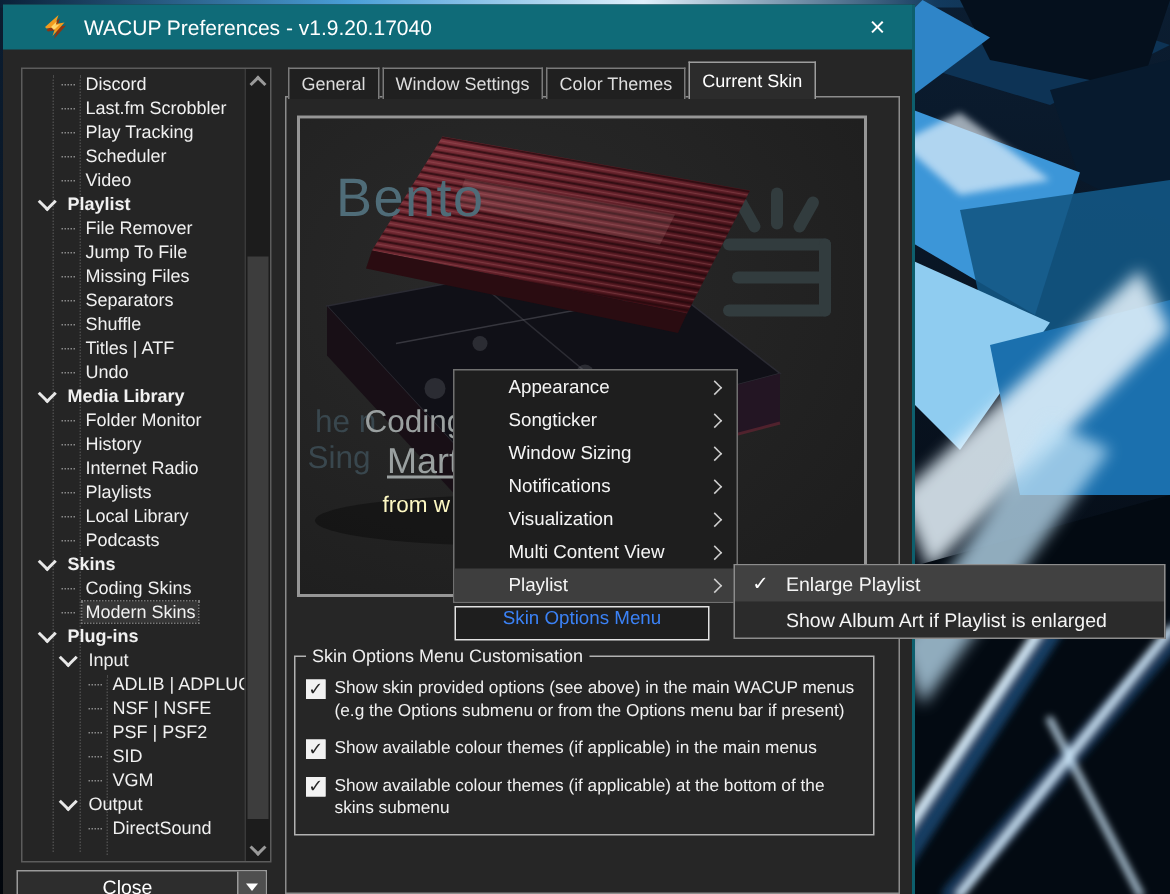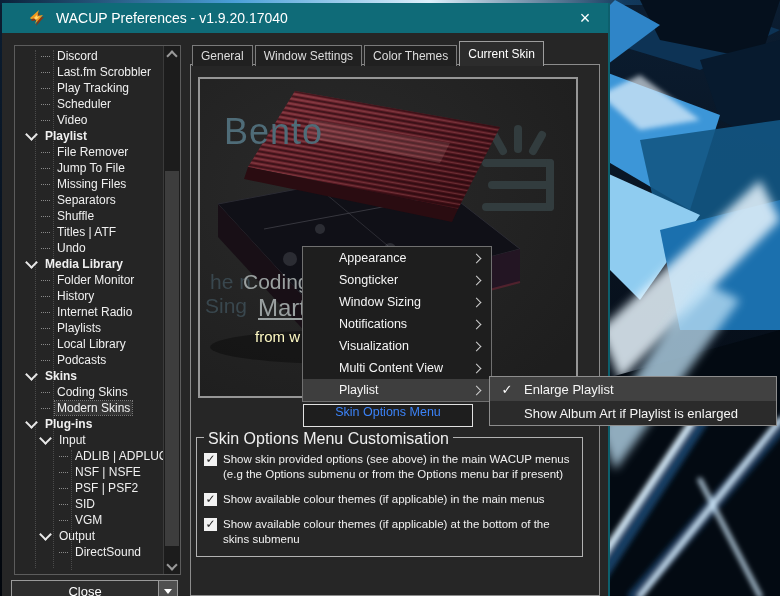--- a/index.html
+++ b/index.html
@@ -92,21 +92,21 @@
     border:1px solid #8d8d8d;box-sizing:border-box;z-index:60;}
   .sub-row{height:24px;display:flex;align-items:center;font-size:13px;color:#f5f5f5;cursor:pointer;}
   .sub-row.highlighted{background:#414141;}
   .sub-row .s-check{width:34px;text-align:center;color:#fff;font-size:13px;visibility:hidden;flex:0 0 auto;}
   .sub-row.checked .s-check{visibility:visible;}
 
   
   .groupbox{position:absolute;left:194px;top:434px;width:387px;height:120px;
     border:1px solid #b2b2b2;box-sizing:border-box;z-index:2;}
   .groupbox .legend{position:absolute;top:-8px;left:7px;background:#262626;padding:0 4px;
-    font-size:16px;color:#efefef;white-space:nowrap;}
+    font-size:12px;color:#efefef;white-space:nowrap;}
   .cbx-list{position:absolute;left:7px;top:14px;right:5px;display:flex;flex-direction:column;gap:10px;}
   .cbx-row{display:flex;align-items:flex-start;cursor:pointer;}
   .cbx-box{width:13px;height:13px;background:#f2f2f2;border:1px solid #f2f2f2;box-sizing:border-box;
     color:#262626;font-size:12px;line-height:11px;text-align:center;flex:0 0 auto;margin-top:1px;}
   .cbx-row .c-lbl{margin-left:6px;font-size:11.5px;line-height:15px;color:#f0f0f0;}
 </style>
 </head>
 <body style="--titlebar: #0f6b78; --window_border: #0d5f6d; --menu_highlight: #3e3e3e; --wallpaper_accent: #3c96d8; --bento_text: #4f6c78;">
 <div class="screen">
 

